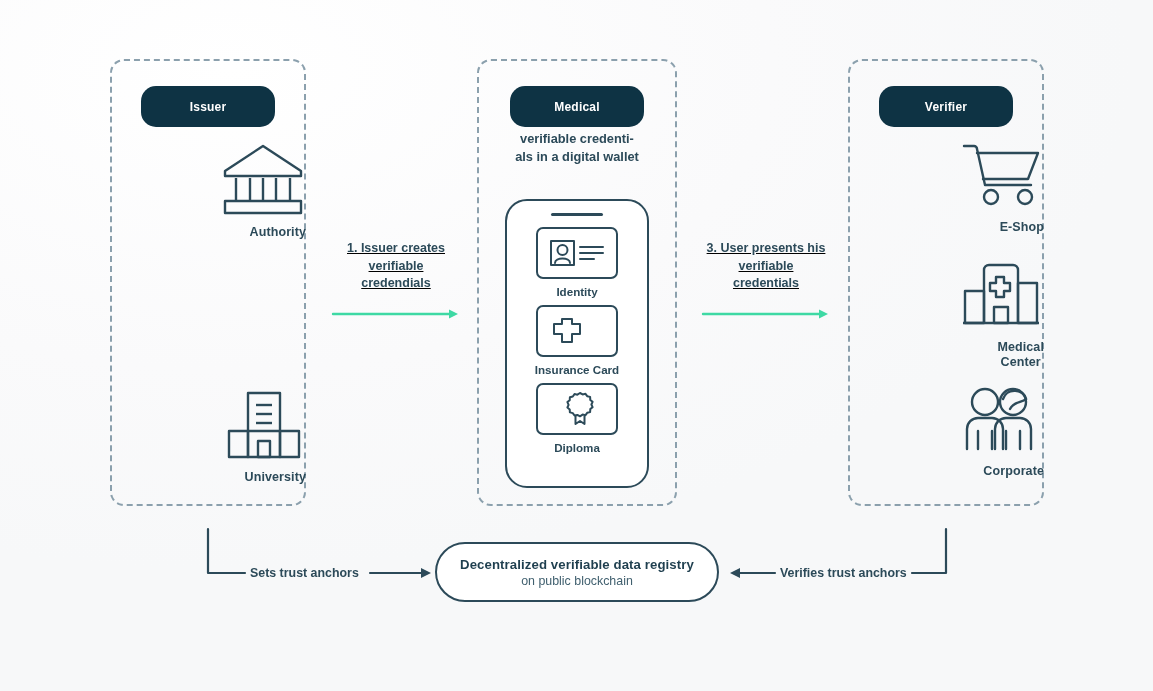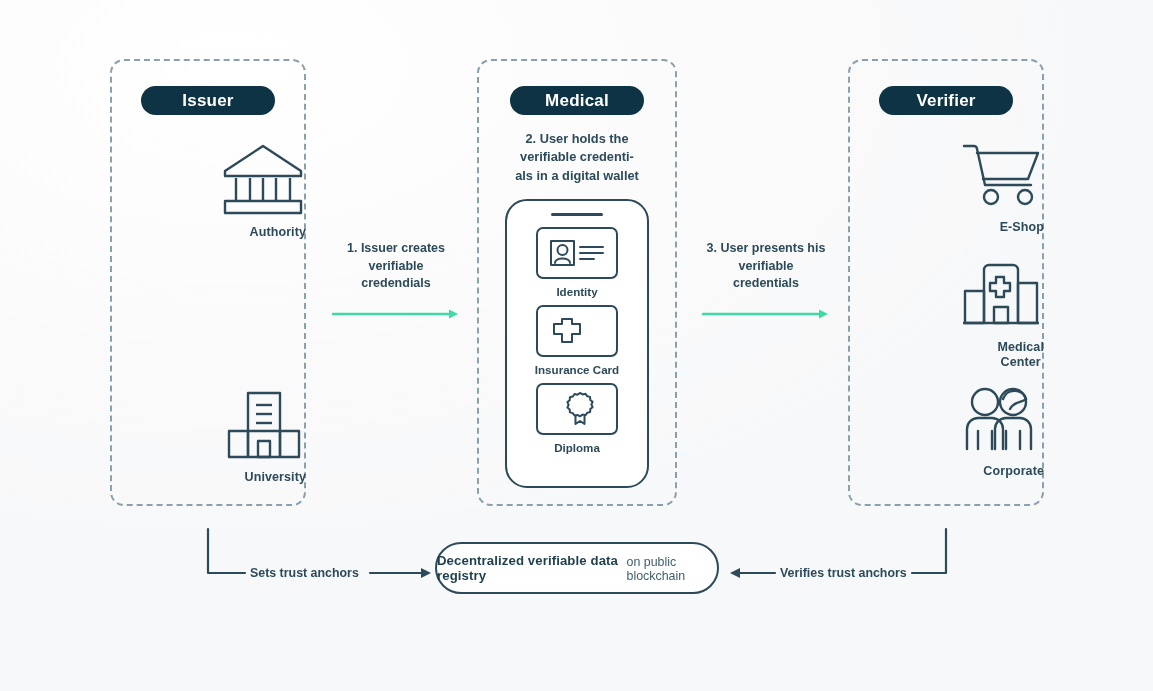--- a/index.html
+++ b/index.html
@@ -27,25 +27,25 @@
     border-radius: 14px;
     background: transparent;
   }
   .col-issuer   { left: 110px; top: 59px;  width: 196px; height: 447px; }
   .col-holder   { left: 477px; top: 59px;  width: 200px; height: 447px; }
   .col-verifier { left: 848px; top: 59px;  width: 196px; height: 447px; }
 
   
   .role-pill {
     position: absolute;
-    height: 29px;
+    height: 41px;
     border-radius: 15px;
     background: #0e3344;
     color: #ffffff;
-    font-size: 17px;
+    font-size: 12px;
     font-weight: bold;
     letter-spacing: .2px;
     display: flex;
     align-items: center;
     justify-content: center;
   }
   .pill-issuer   { left: 141px; top: 86px; width: 134px; }
   .pill-holder   { left: 510px; top: 86px; width: 134px; }
   .pill-verifier { left: 879px; top: 86px; width: 134px; }
 
@@ -142,43 +142,44 @@
     font-weight: bold;
     color: #2c4a59;
     text-align: center;
   }
 
   
   .step {
     position: absolute;
     width: 170px;
     text-align: center;
+    text-decoration: underline;
   }
   .step-1 { left: 311px; top: 240px; }
   .step-3 { left: 681px; top: 240px; }
   .step-text {
     font-size: 12.5px;
     font-weight: bold;
     color: #2c4a59;
     line-height: 1.4;
   }
   .step-arrow { margin-top: 14px; display: block; }
 
   
   .registry {
     position: absolute;
     left: 435px;
     top: 542px;
     width: 284px;
-    height: 52px;
+    height: 60px;
     border: 2px solid #2c4a59;
     border-radius: 30px;
     background: #ffffff;
     display: flex;
-    flex-direction: row;
+    flex-direction: column;
     align-items: center;
     justify-content: center;
   }
   .registry-l1 {
     font-size: 13.2px;
     font-weight: bold;
     color: #1f3f4f;
     letter-spacing: .1px;
   }
   .registry-l2 {
@@ -244,21 +245,20 @@
         <rect x="7" y="42" width="19" height="26"></rect>
         <rect x="58" y="42" width="19" height="26"></rect>
         <path d="M26 42 L26 68 L58 68 L58 42"></path>
         <rect x="36" y="52" width="12" height="16"></rect>
       </svg>
     </div>
     <div class="cap">University</div>
   </div>
 
   <div class="holder-note">
-    <div>2. User holds the</div>
     <div>verifiable credenti-</div>
     <div>als in a digital wallet</div>
   </div>
 
   <div class="phone">
     <div class="phone-speaker"></div>
     <div class="wallet-cards">
 
       <div class="wcard-wrap">
         <div class="wcard">

